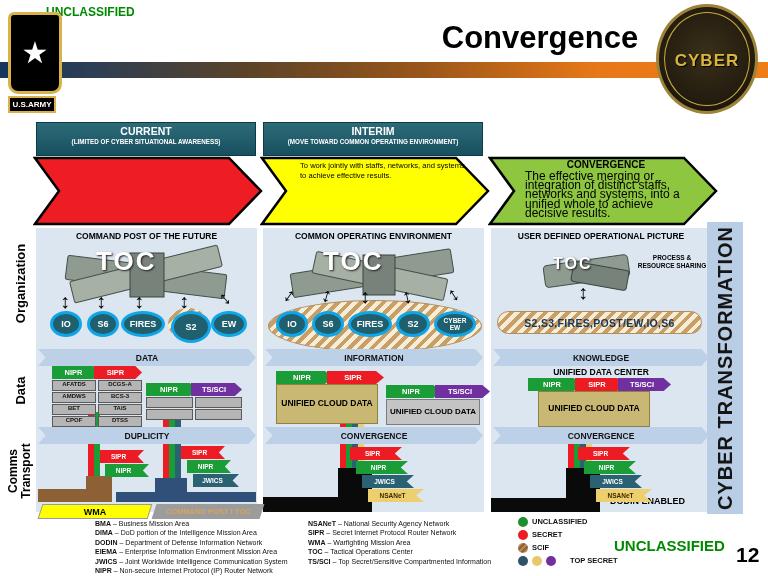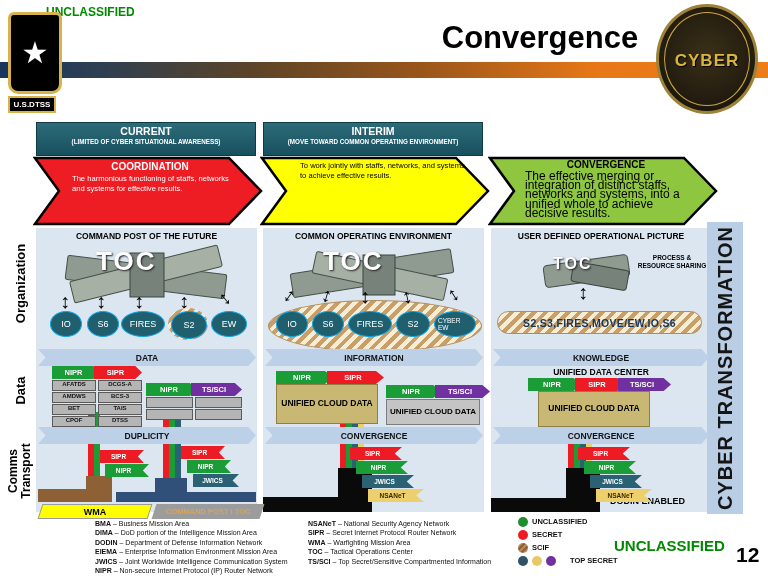--- a/index.html
+++ b/index.html
@@ -29,21 +29,21 @@
   .col-head .t{font-weight:bold;font-size:10.5px;line-height:11px;}
   .col-head .s{font-weight:bold;font-size:6.3px;line-height:7px;padding:1px 6px 0 6px;}
   .arrow-svg{top:156px;width:230px;height:70px;z-index:1;}
   .arrow-text{top:161px;width:176px;z-index:2;}
   .arrow-text .t{font-weight:bold;font-size:10px;text-align:center;margin-bottom:2px;}
   .arrow-text .d{font-size:7.6px;line-height:9.6px;text-align:left;padding-left:10px;}
   .section-title{font-weight:bold;font-size:8.5px;color:#000;text-align:center;z-index:2;}
   .toc-label{color:#fff;font-weight:bold;z-index:3;text-shadow:1px 1px 2px #222;letter-spacing:2px;}
   .updown{font-size:20px;font-weight:bold;color:#000;line-height:1;z-index:3;}
 
-  .oval{top:311px;height:26px;border-radius:50%;background:#20606e;border:1px solid #0ea5e9;color:#fff;font-weight:normal;font-size:9px;z-index:3;display:flex;align-items:center;justify-content:center;}
+  .oval{top:311px;height:26px;border-radius:50%;background:#20606e;border:3px solid #0ea5e9;color:#fff;font-weight:bold;font-size:9px;z-index:3;display:flex;align-items:center;justify-content:center;text-align:center;}
   .scif{background:repeating-linear-gradient(135deg,#c89f68 0 4px,#f7ecd4 4px 8px);}
 
   .banner{height:17px;background:#bcd0e8;clip-path:polygon(0 0,96.5% 0,100% 50%,96.5% 100%,0 100%,3.5% 50%);
     display:flex;align-items:center;justify-content:center;font-weight:bold;font-size:8.5px;color:#111;z-index:4;}
 
   .tag-arrow{height:13px;clip-path:polygon(0 0,86% 0,100% 50%,86% 100%,0 100%);color:#fff;font-weight:bold;font-size:7.5px;
     display:flex;align-items:center;justify-content:center;padding-right:5px;}
   .bg-green{background:#1a9c36;} .bg-red{background:#ed1c24;} .bg-purple{background:#7030a0;} .bg-teal{background:#2a6173;} .bg-yellow{background:#eecf6d;}
 
   .tbl{display:flex;flex-direction:column;gap:1px;margin-top:1px;}
@@ -81,21 +81,21 @@
 <div id="slide">
 
   <div class="abs cls-top">UNCLASSIFIED</div>
   <div class="abs top-bar"></div>
   <div class="abs main-title">Convergence</div>
 
   <div class="abs army-logo">
     <div class="army-shield">
       <span class="army-star">★</span>
     </div>
-    <div class="army-name">U.S.DTSS</div>
+    <div class="army-name">U.S.ARMY</div>
   </div>
 
   <div class="abs cyber-badge">
     <div class="cyber-ring"></div>
     <div class="cyber-word">CYBER</div>
   </div>
 
   <div class="abs side-label" style="left:-35px;top:276px;width:110px;font-size:13px;">Organization</div>
   <div class="abs side-label" style="left:-10px;top:383px;width:60px;font-size:13px;">Data</div>
   <div class="abs side-label" style="left:-22px;top:458px;width:84px;font-size:12px;line-height:13px;">Comms Transport</div>
@@ -112,24 +112,20 @@
     <div class="s">(MOVE TOWARD COMMON OPERATING ENVIRONMENT)</div>
   </div>
   <div class="abs col-head" style="left:36px;width:220px;">
     <div class="t">CURRENT</div>
     <div class="s">(LIMITED OF CYBER SITUATIONAL AWARENESS)</div>
   </div>
 
   <svg class="abs arrow-svg" style="left:33px;" viewBox="0 0 230 70">
     <polygon points="2,2 196,2 228,35 196,68 2,68 26,35" fill="#ee1c23" stroke="#000" stroke-width="2.5"></polygon>
   </svg>
-  <div class="abs arrow-text" style="left:62px;color:#fff;">
-    <div class="t">COORDINATION</div>
-    <div class="d">The harmonious functioning of staffs, networks and systems for effective results.</div>
-  </div>
 
   <svg class="abs arrow-svg" style="left:260px;" viewBox="0 0 230 70">
     <polygon points="2,2 196,2 228,35 196,68 2,68 26,35" fill="#ffff00" stroke="#000" stroke-width="2.5"></polygon>
   </svg>
   <div class="abs arrow-text" style="left:290px;color:#000;">
     <div class="d">To work jointly with staffs, networks, and systems to achieve effective results.</div>
   </div>
 
   <svg class="abs arrow-svg" style="left:488px;" viewBox="0 0 230 70">
     <polygon points="2,2 196,2 228,35 196,68 2,68 26,35" fill="#8ec63f" stroke="#000" stroke-width="2.5"></polygon>
@@ -179,21 +175,21 @@
   <div class="abs oval" style="left:434px;width:42px;font-size:6.5px;line-height:7px;padding:0 3px;">CYBER EW</div>
 
   <div class="abs section-title" style="left:491px;top:231px;width:220px;">USER DEFINED OPERATIONAL PICTURE</div>
   <svg class="abs" style="left:540px;top:250px;z-index:2;" width="95" height="46" viewBox="0 0 95 46">
     <rect x="4" y="10" width="85" height="22" rx="4" fill="#8f9a90" stroke="#45504a" transform="rotate(-8 47 21)"></rect>
     <rect x="32" y="16" width="56" height="20" rx="3" fill="#76827a" stroke="#39443c" transform="rotate(10 60 26)"></rect>
   </svg>
   <div class="abs toc-label" style="left:553px;top:255px;font-size:16px;">TOC</div>
   <div class="abs" style="left:637px;top:254px;width:70px;font-weight:bold;font-size:6.5px;line-height:8px;text-align:center;z-index:2;">PROCESS &amp; RESOURCE SHARING</div>
   <span class="abs updown" style="left:578px;top:282px;">↕</span>
-  <div class="abs scif ctr" style="left:497px;top:311px;width:205px;height:23px;border-radius:12px;border:1px solid #b08d5e;font-weight:bold;font-size:10.5px;color:#17375e;letter-spacing:0.3px;z-index:2;">S2,S3,FIRES,MOVE/EW,IO,S6</div>
+  <div class="abs scif ctr" style="left:497px;top:311px;width:205px;height:23px;border-radius:12px;border:1px solid #b08d5e;font-weight:bold;font-size:10.5px;color:#17375e;letter-spacing:0.3px;z-index:2;">S2,S3,FIRES,POST/EW,IO,S6</div>
 
   <div class="abs banner" style="left:38px;top:349px;width:218px;">DATA</div>
   <div class="abs banner" style="left:265px;top:349px;width:218px;">INFORMATION</div>
   <div class="abs banner" style="left:493px;top:349px;width:216px;">KNOWLEDGE</div>
 
   <div class="abs pipe" style="left:88px;top:412px;width:12px;height:66px;">
     <div class="bg-red"></div>
       <div class="bg-green"></div>
   </div>
   <div class="abs pipe" style="left:163px;top:412px;width:18px;height:68px;">

